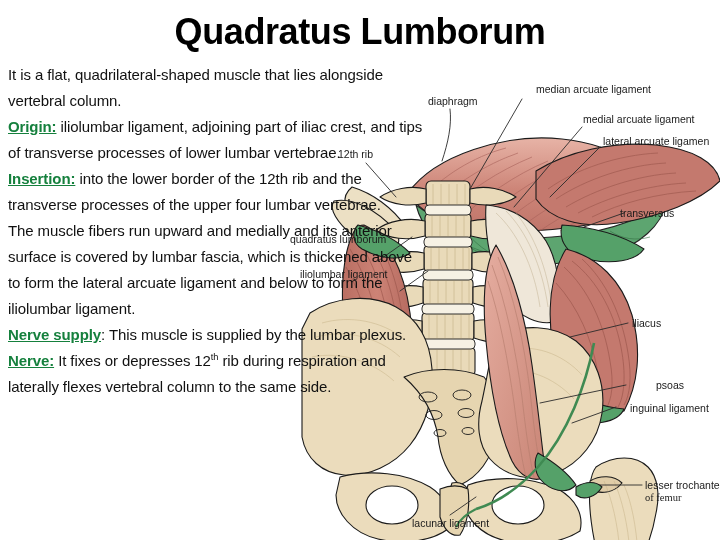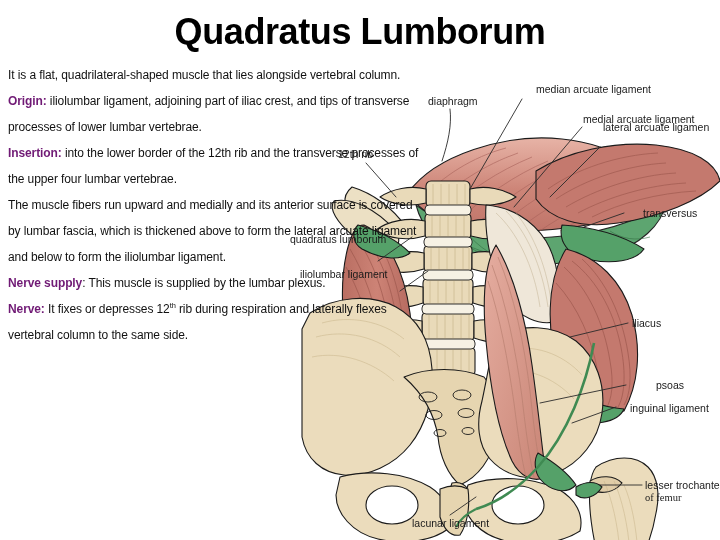--- a/index.html
+++ b/index.html
@@ -53,29 +53,30 @@
     white-space: nowrap;
     line-height: 12.5px;
   }
 
   
   #bodytext {
     position: absolute;
     left: 8px;
     top: 62px;
     width: 420px;
-    font-size: 12px;
+    font-size: 15px;
     line-height: 26px;
     color: #111111;
     letter-spacing: -0.1px;
   }
   #bodytext p { margin: 0; }
   .term {
-    color: #701a75;
+    color: #15803d;
     font-weight: bold;
+    text-decoration: underline;
   }
   sup {
     font-size: 0.62em;
     vertical-align: super;
     line-height: 0;
   }
 </style>
 </head>
 <body>
 
@@ -328,25 +329,25 @@
 
       </g>
     </svg>
 
     <div class="fig-label" style="left:128px; top:10px;">diaphragm</div>
 
     <div class="fig-label" style="left:220px; top:-2px;padding-left:16px;">median arcuate ligament</div>
 
     <div class="fig-label" style="left:283px; top:28px;">medial arcuate ligament</div>
 
-    <div class="fig-label" style="left:303px; top:36px;">lateral arcuate ligamen</div>
+    <div class="fig-label" style="left:303px; top:50px;">lateral arcuate ligamen</div>
 
     <div class="fig-label" style="left:38px; top:63px;">12th rib</div>
 
-    <div class="fig-label" style="left:343px; top:122px;">transversus</div>
+    <div class="fig-label" style="left:320px; top:122px;">transversus</div>
 
     <div class="fig-label" style="left:-10px; top:148px;">quadratus lumborum</div>
 
     <div class="fig-label" style="left:0px; top:183px;">iliolumbar ligament</div>
 
     <div class="fig-label" style="left:332px; top:232px;">iliacus</div>
 
     <div class="fig-label" style="left:331px; top:294px;padding-left:25px;">psoas</div>
 
     <div class="fig-label" style="left:320px; top:317px;padding-left:10px;">inguinal ligament</div>

